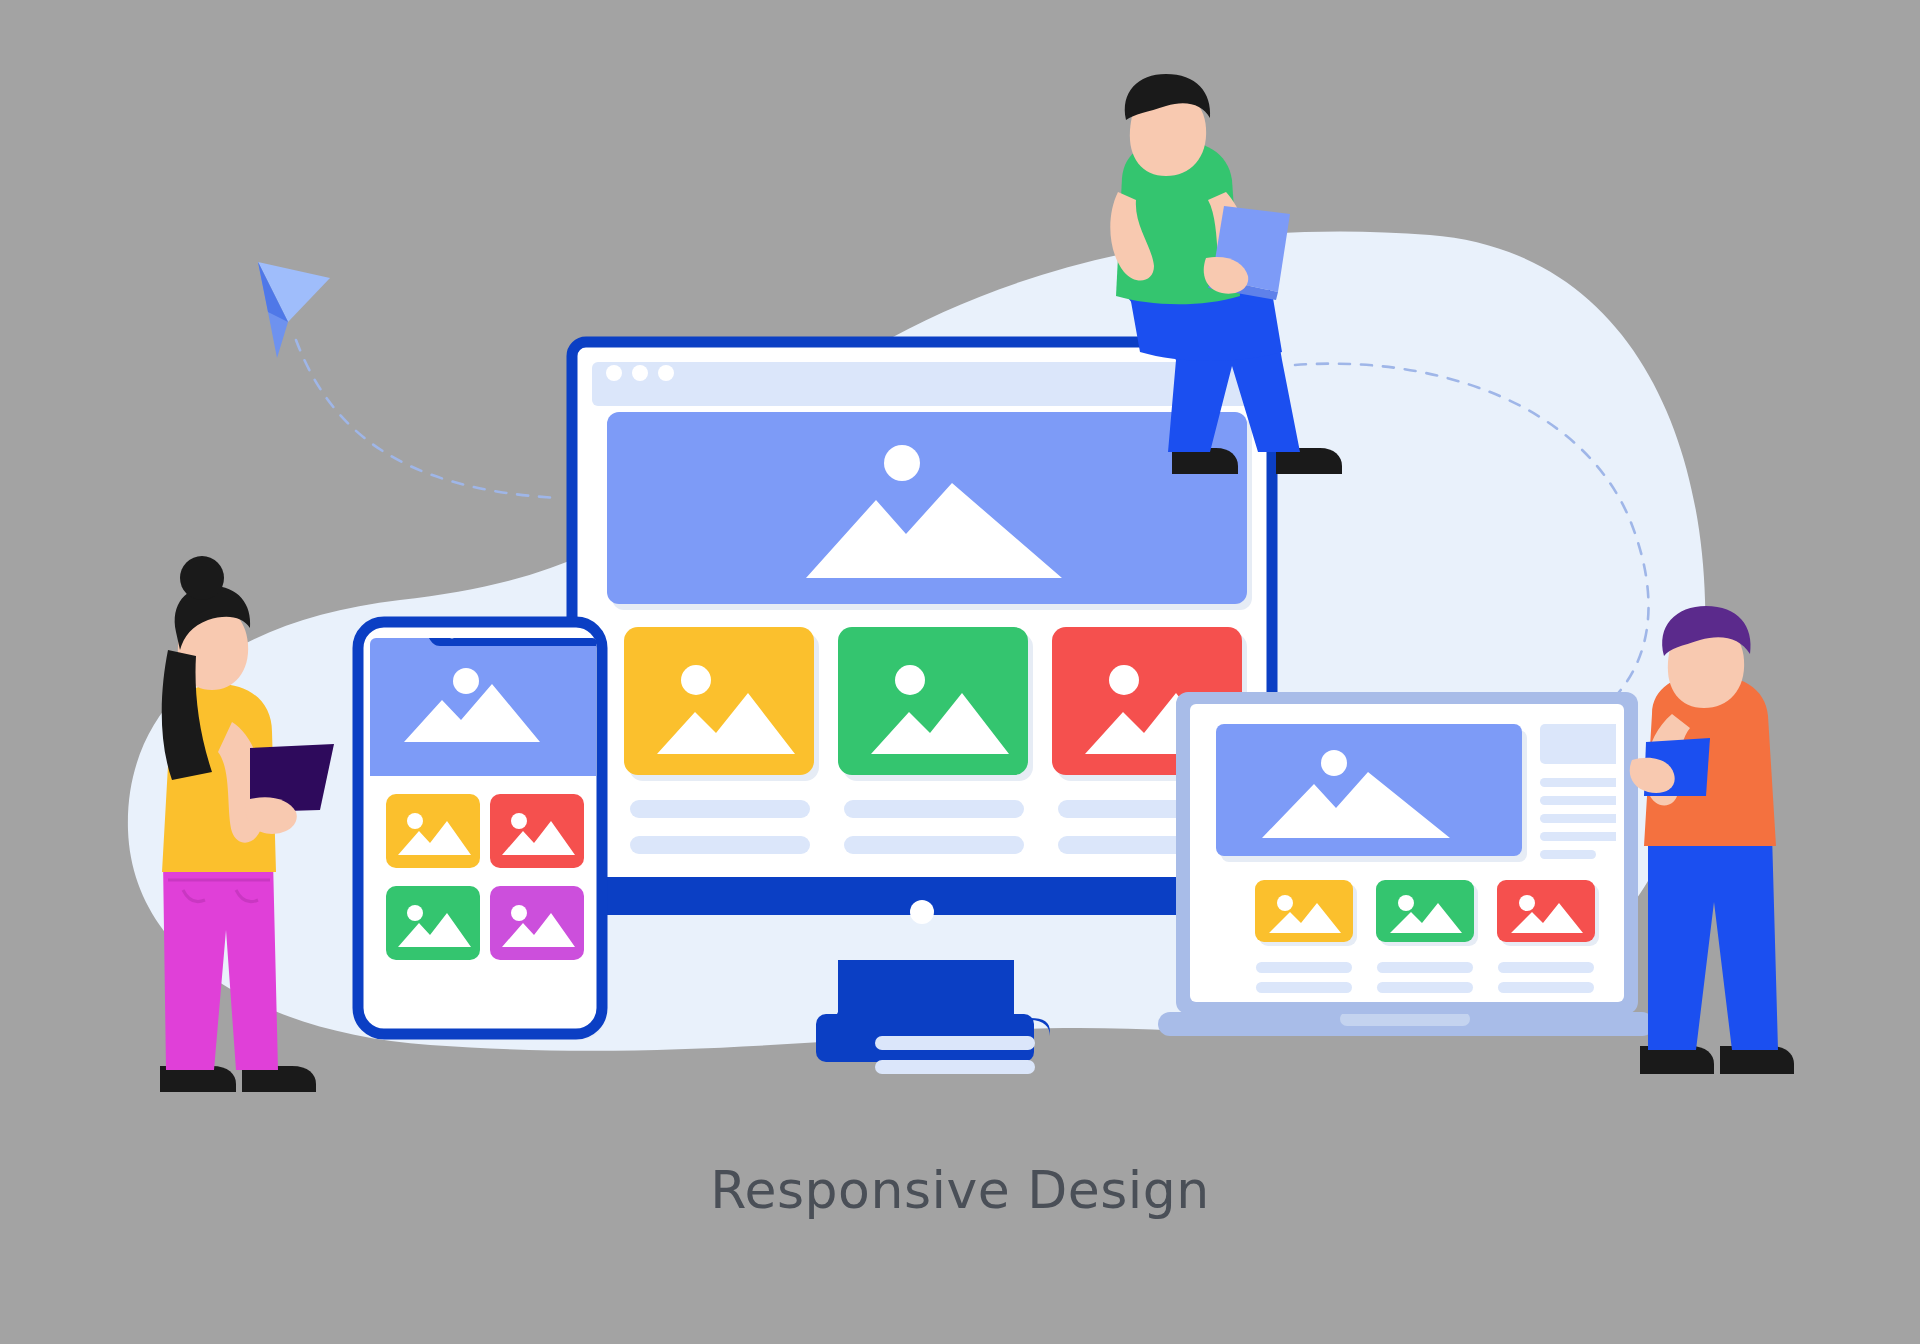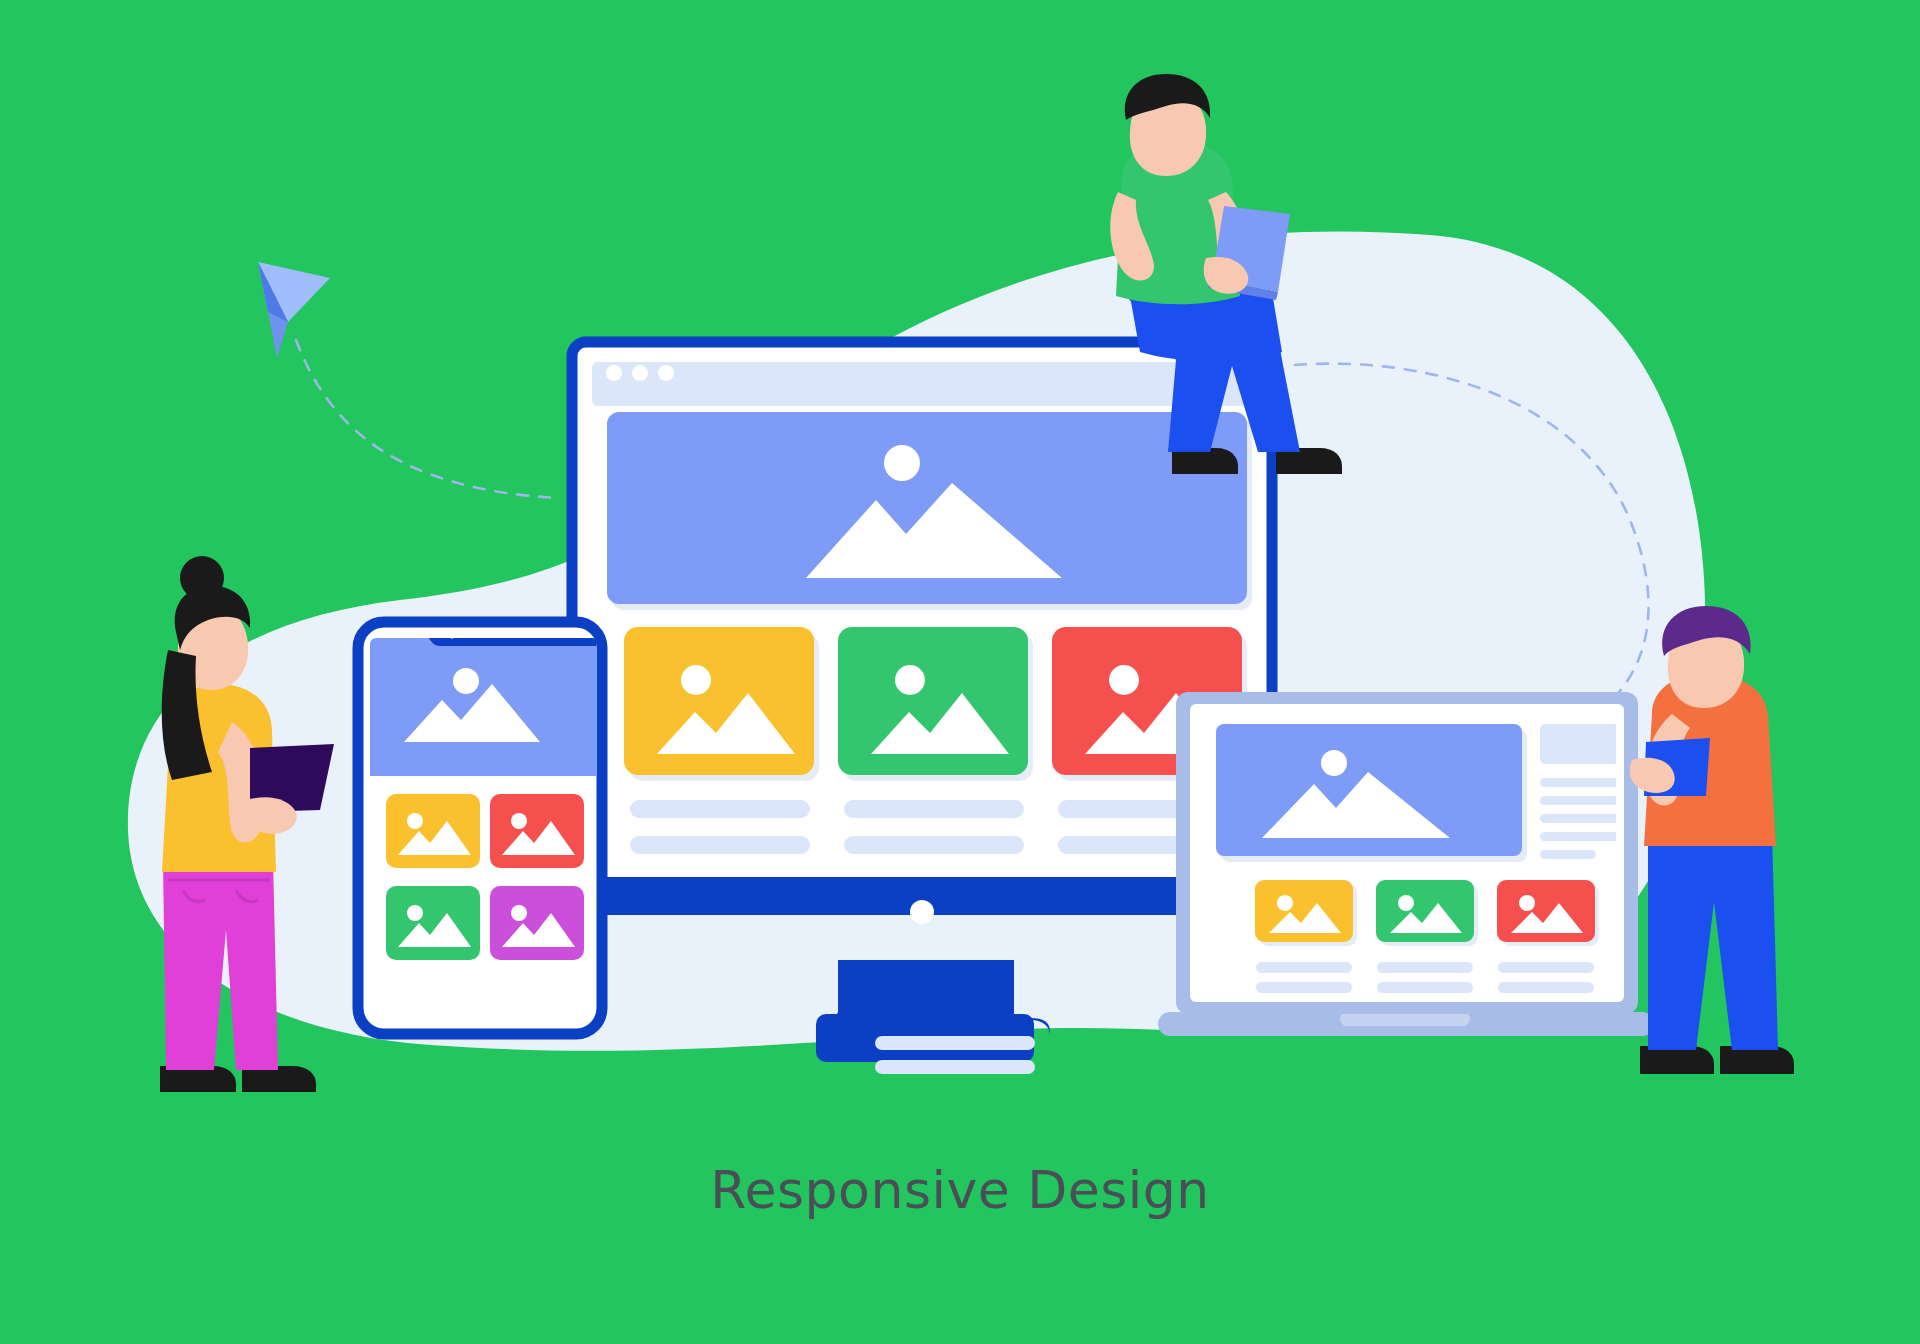--- a/index.html
+++ b/index.html
@@ -1,17 +1,17 @@
 <!DOCTYPE html>
 <html><head>
 <meta charset="utf-8">
 <style>
   html,body{margin:0;padding:0;background:#ffffff;}
   body{width:1920px;height:1344px;overflow:hidden;font-family:"DejaVu Sans","Liberation Sans",sans-serif;}
-  #stage{position:relative;width:1920px;height:1344px;background:#22c55e;}
+  #stage{position:relative;width:1920px;height:1344px;background:#a3a3a3;}
   #stage svg{position:absolute;left:0;top:0;}
   .title-text{
     position:absolute;left:0;right:0;top:1160px;text-align:center;
     font-family:"DejaVu Sans","Liberation Sans",sans-serif;
     font-size:52px;font-weight:400;color:#4a4f57;letter-spacing:.5px;
   }
 </style>
 </head>
 <body>
 

